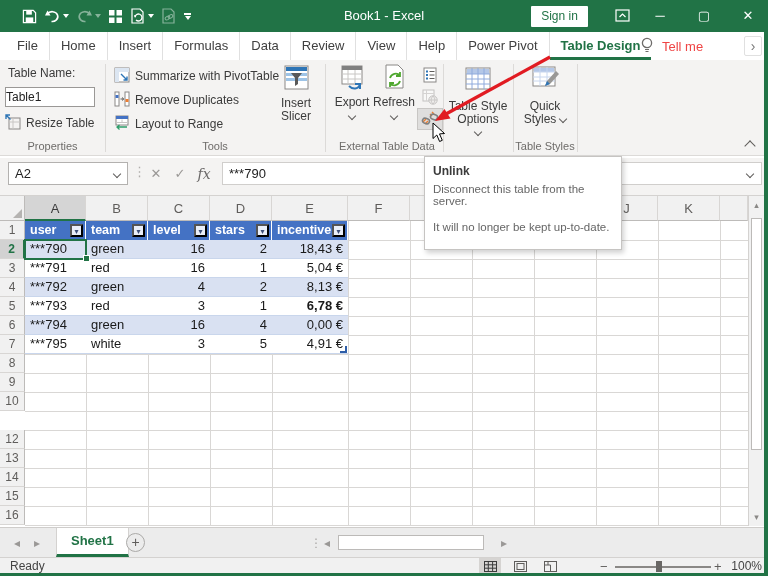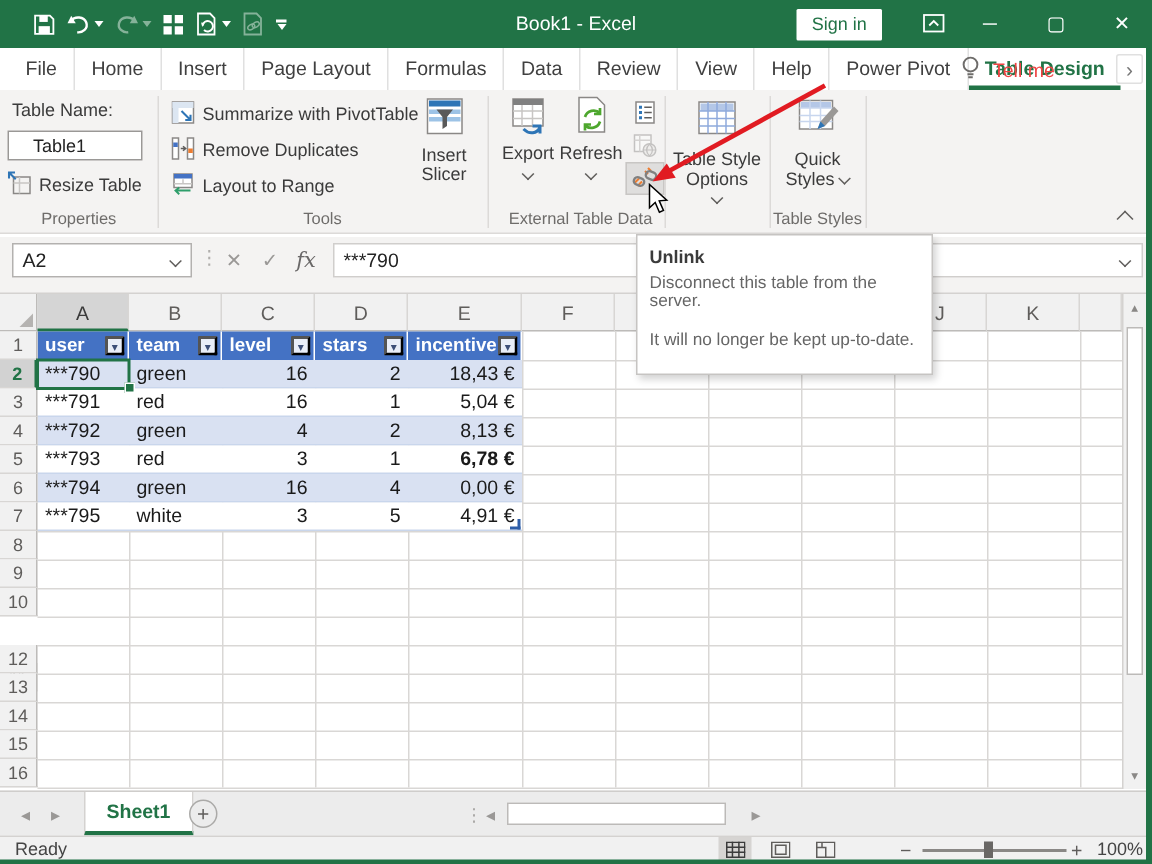--- a/index.html
+++ b/index.html
@@ -26,21 +26,21 @@
   #morebtn{position:absolute;left:744px;top:36px;width:18px;height:20px;text-align:center;line-height:18px;color:#777;font-size:14px;border:1px solid #e0e0e0;border-radius:2px}
   
   #ribbon{position:absolute;left:0;top:60px;width:768px;height:96px;background:#f4f3f2;border-bottom:1px solid #dcdad8}
   .gdiv{position:absolute;top:4px;width:1px;height:88px;background:#dcdad8}
   .glabel{position:absolute;top:80px;height:14px;font-size:11px;color:#6e6c6a;text-align:center;white-space:nowrap}
   .rlabel{font-size:12px;color:#3b3b3b;white-space:nowrap}
   .toolrow{position:absolute;display:flex;align-items:center;gap:5px;height:20px}
   .bigbtn{position:absolute;display:flex;flex-direction:column;align-items:center;font-size:12px;color:#3b3b3b;text-align:center;line-height:13px}
   .chev{width:6px;height:6px;border-right:1px solid #5f5d5b;border-bottom:1px solid #5f5d5b;transform:rotate(45deg);display:inline-block}
   .chevup{width:8px;height:8px;border-right:1.5px solid #5f5d5b;border-top:1.5px solid #5f5d5b;transform:rotate(-45deg);display:inline-block}
-  #tablename-input{position:absolute;left:5px;top:27px;width:90px;height:20px;border:1px solid #9a9896;background:#fff;font-size:12px;padding:0 16px;font-family:"Liberation Sans",sans-serif;color:#222}
+  #tablename-input{position:absolute;left:5px;top:27px;width:90px;height:20px;border:1px solid #9a9896;background:#fff;font-size:12px;padding:0 0;font-family:"Liberation Sans",sans-serif;color:#222}
   .smallbtn{position:absolute;left:417px;width:26px;height:22px;display:flex;align-items:center;justify-content:center}
   #unlink-btn{background:#dfdedd;border:1px solid #c8c6c4}
   
   #fbar{position:absolute;left:0;top:158px;width:768px;height:38px;background:#f4f3f2;border-bottom:1px solid #d4d2d0}
   #namebox{position:absolute;left:8px;top:4px;width:120px;height:23px;background:#fff;border:1px solid #b3b1af;font-size:13px;color:#222;line-height:21px;padding-left:6px}
   #namebox .nb-chev{position:absolute;right:7px;top:8px}
   .fdots{position:absolute;left:133px;top:6px;color:#b0aeac;font-size:13px}
   .fbtn{position:absolute;top:6px;width:20px;height:20px;text-align:center;line-height:20px;color:#9a9896;font-size:13px}
   #fxbtn{color:#6a6868;font-family:"DejaVu Serif",serif;font-style:italic;font-size:14px}
   #ffield{position:absolute;left:222px;top:4px;width:540px;height:23px;background:#fff;border:1px solid #d0cecc;font-size:13px;color:#222;line-height:21px;padding-left:6px}
@@ -151,21 +151,20 @@
   <span class="winctl" style="left:640px">─</span>
   <span class="winctl" style="left:684px">▢</span>
   <span class="winctl" style="left:728px">✕</span>
 </div>
 
 <div id="menubar">
   <div id="menutabs">
       <span class="mtab">File</span>
       <span class="mtab">Home</span>
       <span class="mtab">Insert</span>
-      <span class="mtab">Page Layout</span>
       <span class="mtab">Formulas</span>
       <span class="mtab">Data</span>
       <span class="mtab">Review</span>
       <span class="mtab">View</span>
       <span class="mtab">Help</span>
       <span class="mtab">Power Pivot</span>
       <span class="mtab active">Table Design</span>
     </div>
 </div>
 <div id="tellme">

